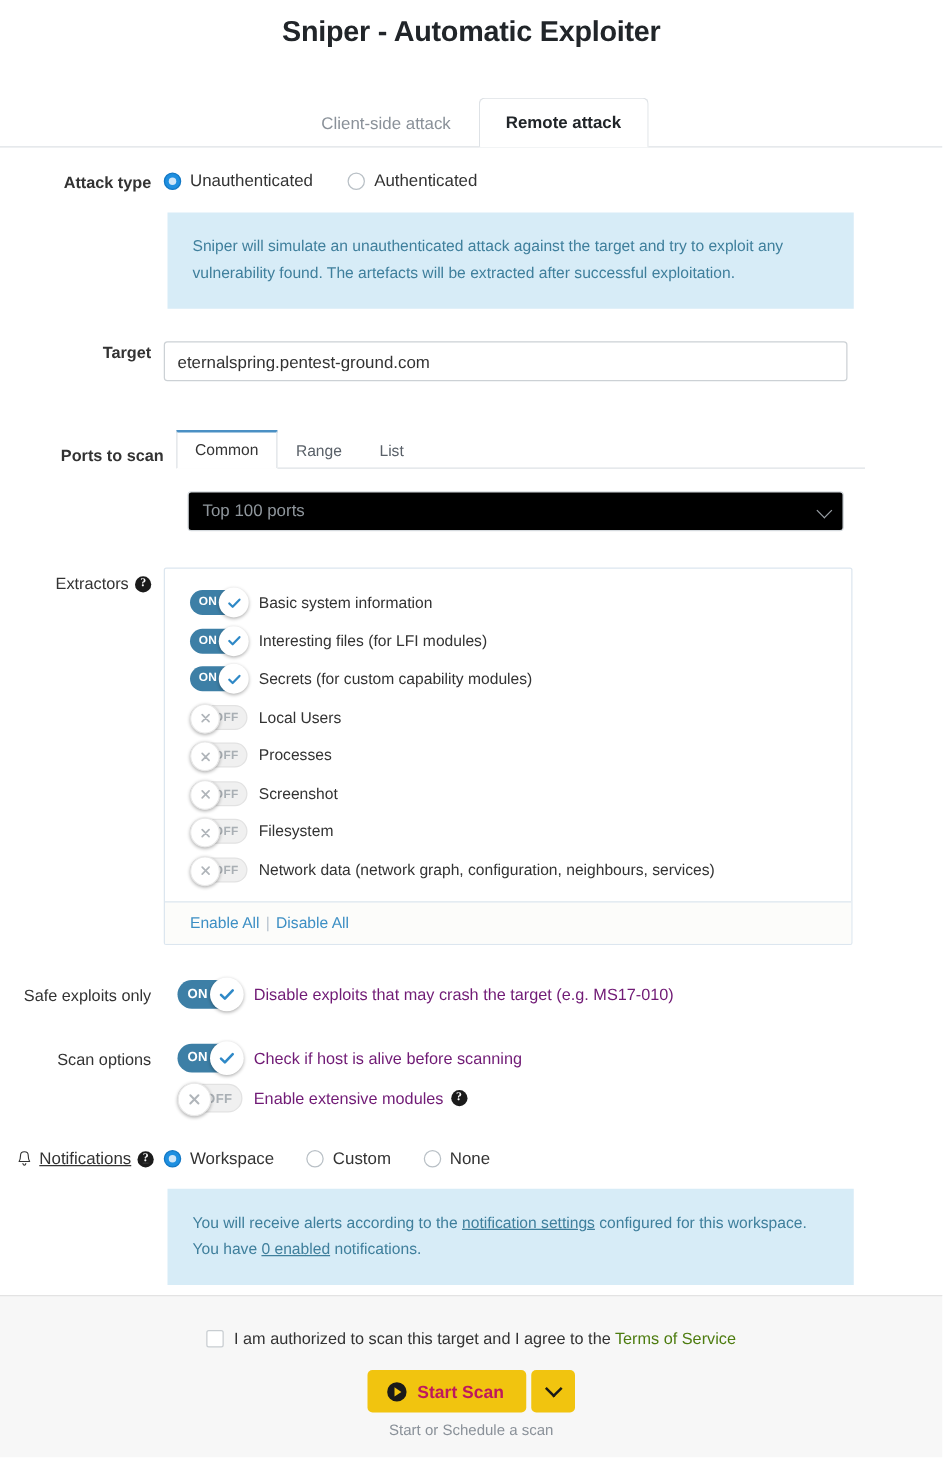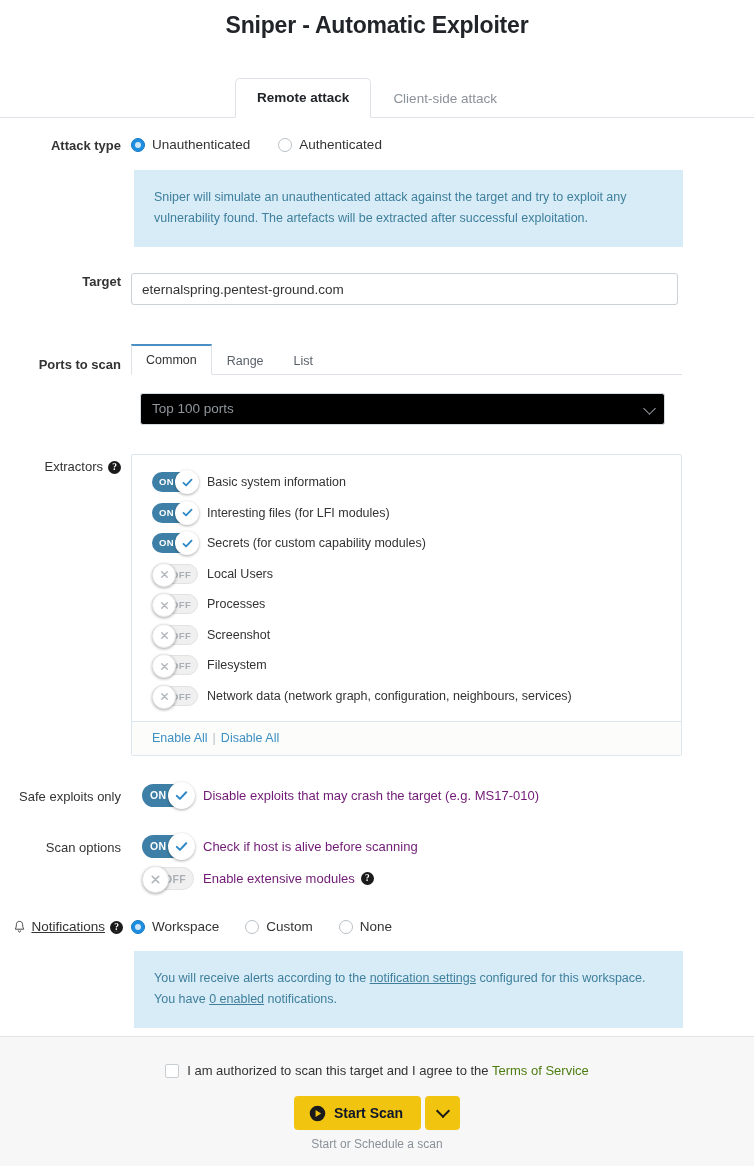--- a/index.html
+++ b/index.html
@@ -114,21 +114,21 @@
     color: #3f7f9c;
     font-size: 12.5px;
     line-height: 21px;
     padding: 17px 21px 18px 20px;
   }
   .infobox a { color: #3f7f9c; }
   .link-salmon { color: #f08a72; }
   .link-blue { color: #3d8fc4; text-decoration: underline; }
 
   
-  .ports-row { margin-top: 37px; }
+  .ports-row { margin-top: 37px; margin-left: 10px; }
   .ports-row .lbl { padding-top: 14px; }
   .subtabs {
     display: flex; align-items: flex-end;
     border-bottom: 1px solid #dee2e6;
     width: 551px;
     height: 33px;
   }
   .stab {
     padding: 7px 14px 6px;
     font-size: 12.5px;
@@ -263,21 +263,21 @@
   .checkbox {
     width: 14px; height: 14px;
     border: 1px solid #c8cdd1; background: #fff;
     border-radius: 2px; margin-right: 8px; cursor: pointer;
   }
   .agree-text { font-size: 13px; color: #333; line-height: 16px; }
   .agree-text a { color: #4d7c0f; text-decoration: none; text-align: right; }
 
   .btn-group { margin-top: 17px; display: flex; justify-content: center; align-items: stretch; gap: 4px; }
   .btn-start {
-    background: #f1c40f; color: #0f172a;
+    background: #f1c40f; color: #be185d;
     border: none; border-radius: 4px;
     height: 34px; padding: 0 18px 0 15px;
     font-family: "Liberation Sans", sans-serif;
     font-size: 14px; font-weight: bold;
     display: flex; align-items: center; gap: 8px;
     cursor: pointer;
   }
   .btn-caret {
     background: #f1c40f; border: none; border-radius: 4px;
     width: 35px; height: 34px;
@@ -294,25 +294,25 @@
 </style>
 </head>
 <body>
 
 <div class="page">
 
   <div class="title">Sniper - Automatic Exploiter</div>
 
   <div class="main-tabs">
     <div class="main-tabs-inner">
+      <div class="mtab">
+        <span>Client-side attack</span>
+      </div>
       <div class="mtab active">
         <span>Remote attack</span>
-      </div>
-      <div class="mtab">
-        <span>Client-side attack</span>
       </div>
     </div>
   </div>
 
   <div class="form">
 
     <div class="row">
       <div class="lbl" style="padding-top:19px">Attack type</div>
       <div class="fieldcol">
         <div class="radios">

